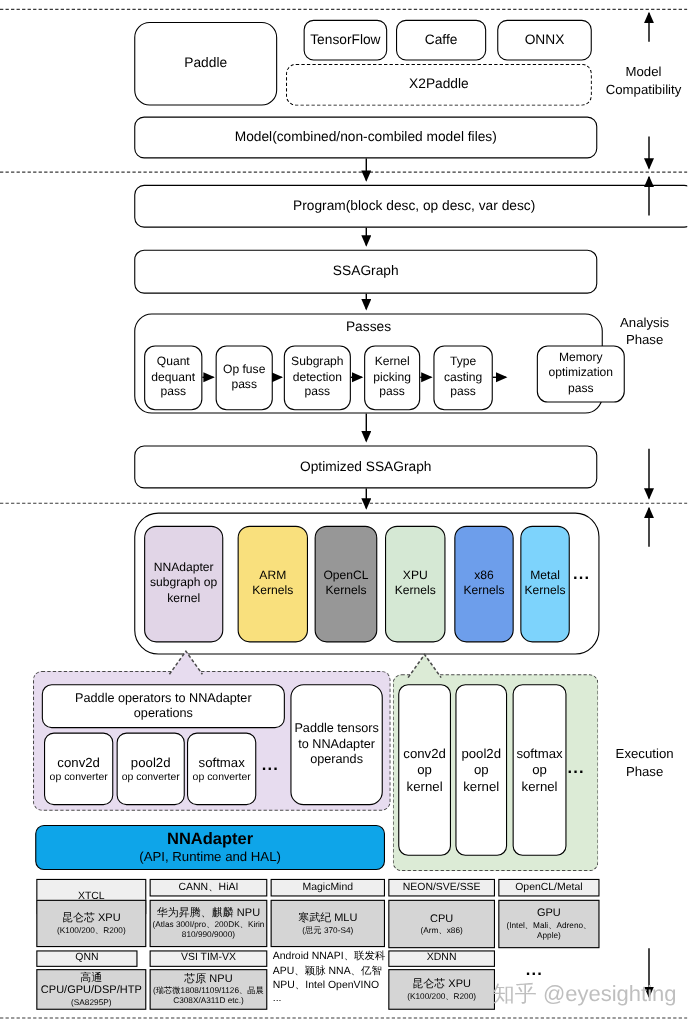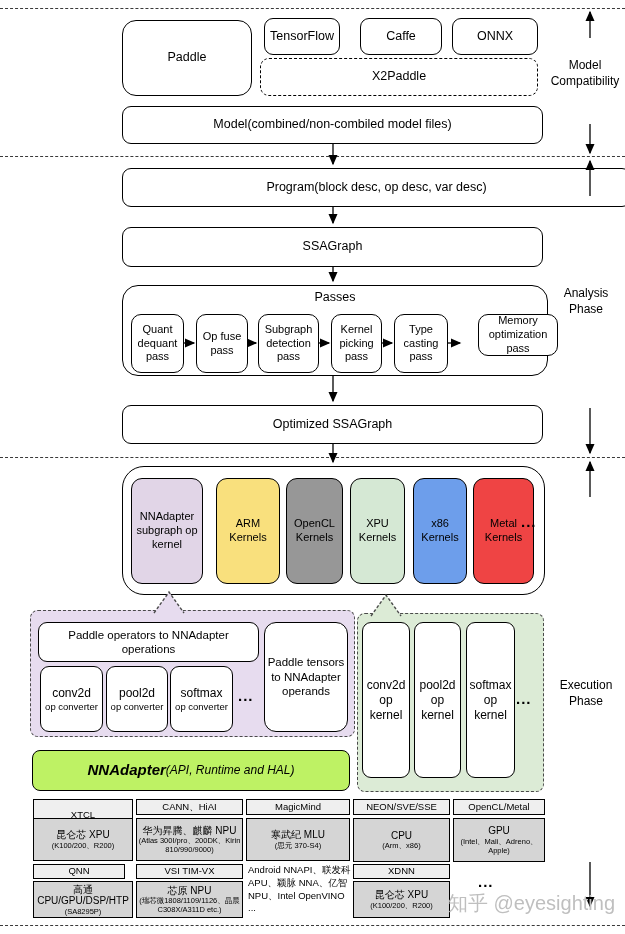--- a/index.html
+++ b/index.html
@@ -32,21 +32,21 @@
 <div class="canvas">
 
   <div class="hline" style="top:8px"></div>
   <div class="hline" style="top:156px"></div>
   <div class="hline" style="top:457px"></div>
   <div class="hline" style="top:925px"></div>
 
   <div class="box" style="left:122px;top:20px;width:130px;height:76px;border-radius:14px">
       <span>Paddle</span>
     </div>
-  <div class="box" style="left:264px;top:18px;width:76px;height:37px">
+  <div class="box" style="left:276px;top:18px;width:76px;height:37px">
       <span>TensorFlow</span>
     </div>
   <div class="box" style="left:360px;top:18px;width:82px;height:37px">
       <span>Caffe</span>
     </div>
   <div class="box" style="left:452px;top:18px;width:86px;height:37px">
       <span>ONNX</span>
     </div>
   <div class="box dashedbox" style="left:260px;top:58px;width:278px;height:38px">
       <span>X2Paddle</span>
@@ -73,21 +73,21 @@
     </div>
   <div class="box passbox" style="left:258px;top:314px;width:61px;height:59px">
       <span>Subgraph detection pass</span>
     </div>
   <div class="box passbox" style="left:394px;top:314px;width:54px;height:59px">
       <span>Type casting pass</span>
     </div>
   <div class="box passbox" style="left:331px;top:314px;width:51px;height:59px">
       <span>Kernel picking pass</span>
     </div>
-  <div class="box passbox" style="left:478px;top:314px;width:80px;height:42px">
+  <div class="box passbox" style="left:488px;top:314px;width:80px;height:52px">
       <span>Memory optimization pass</span>
     </div>
 
   <div class="box" style="left:122px;top:405px;width:421px;height:39px">
       <span>Optimized SSAGraph</span>
     </div>
 
   <div class="box" style="left:122px;top:466px;width:423px;height:129px;border-radius:22px"></div>
   <div class="box kernel" style="left: 131px; top: 478px; width: 72px; height: 106px; background-color: rgb(225, 213, 231);">
       <span>NNAdapter subgraph op kernel</span>
@@ -97,21 +97,21 @@
     </div>
   <div class="box kernel" style="left: 286px; top: 478px; width: 57px; height: 106px; background-color: rgb(151, 151, 151);">
       <span>OpenCL Kernels</span>
     </div>
   <div class="box kernel" style="left: 350px; top: 478px; width: 55px; height: 106px; background-color: rgb(213, 232, 212);">
       <span>XPU Kernels</span>
     </div>
   <div class="box kernel" style="left: 413px; top: 478px; width: 54px; height: 106px; background-color: rgb(109, 158, 235);">
       <span>x86 Kernels</span>
     </div>
-  <div class="box kernel" style="left: 473px; top: 478px; width: 61px; height: 106px; background-color: #ef4444;">
+  <div class="box kernel" style="left: 473px; top: 478px; width: 45px; height: 106px; background-color: #7dd3fc;">
       <span>Metal Kernels</span>
     </div>
   <div class="ellipsis" style="left:521px;top:513px">...</div>
 
   <div class="container" style="left: 30px; top: 610px; width: 325px; height: 127px; background-color: rgb(231, 220, 239);"></div>
   <div class="box" style="left:38px;top:622px;width:221px;height:40px;font-size:11.5px">
       <span>Paddle operators to NNAdapter operations</span>
     </div>
   <div class="box" style="left:40px;top:666px;width:63px;height:66px;flex-direction:column">
     <span class="convtitle">conv2d</span>
@@ -138,21 +138,21 @@
   <div class="box" style="left:414px;top:622px;width:47px;height:156px;flex-direction:column;font-size:12px">
     <span>pool2d</span>
     <span>op kernel</span>
     </div>
   <div class="box" style="left:466px;top:622px;width:49px;height:156px;flex-direction:column;font-size:12px">
     <span>softmax</span>
     <span>op kernel</span>
     </div>
   <div class="ellipsis" style="left:516px;top:690px">...</div>
 
-  <div class="box" style="left: 32px; top: 750px; width: 318px; height: 41px; flex-direction: row; border-radius: 8px; background-color: #bef264; font-style: italic;">
+  <div class="box" style="left: 32px; top: 750px; width: 318px; height: 41px; flex-direction: column; border-radius: 8px; background-color: #0ea5e9;">
     <span style="font-weight:bold;font-size:15px">NNAdapter</span>
     <span style="font-size:12px">(API, Runtime and HAL)</span>
   </div>
 
   <div class="cell hdr" style="left:33px;top:799px;width:100px;height:32px">
       <span>XTCL</span>
     </div>
   <div class="cell hdr" style="left:136px;top:799px;width:107px;height:16px">
       <span>CANN、HiAI</span>
     </div>

